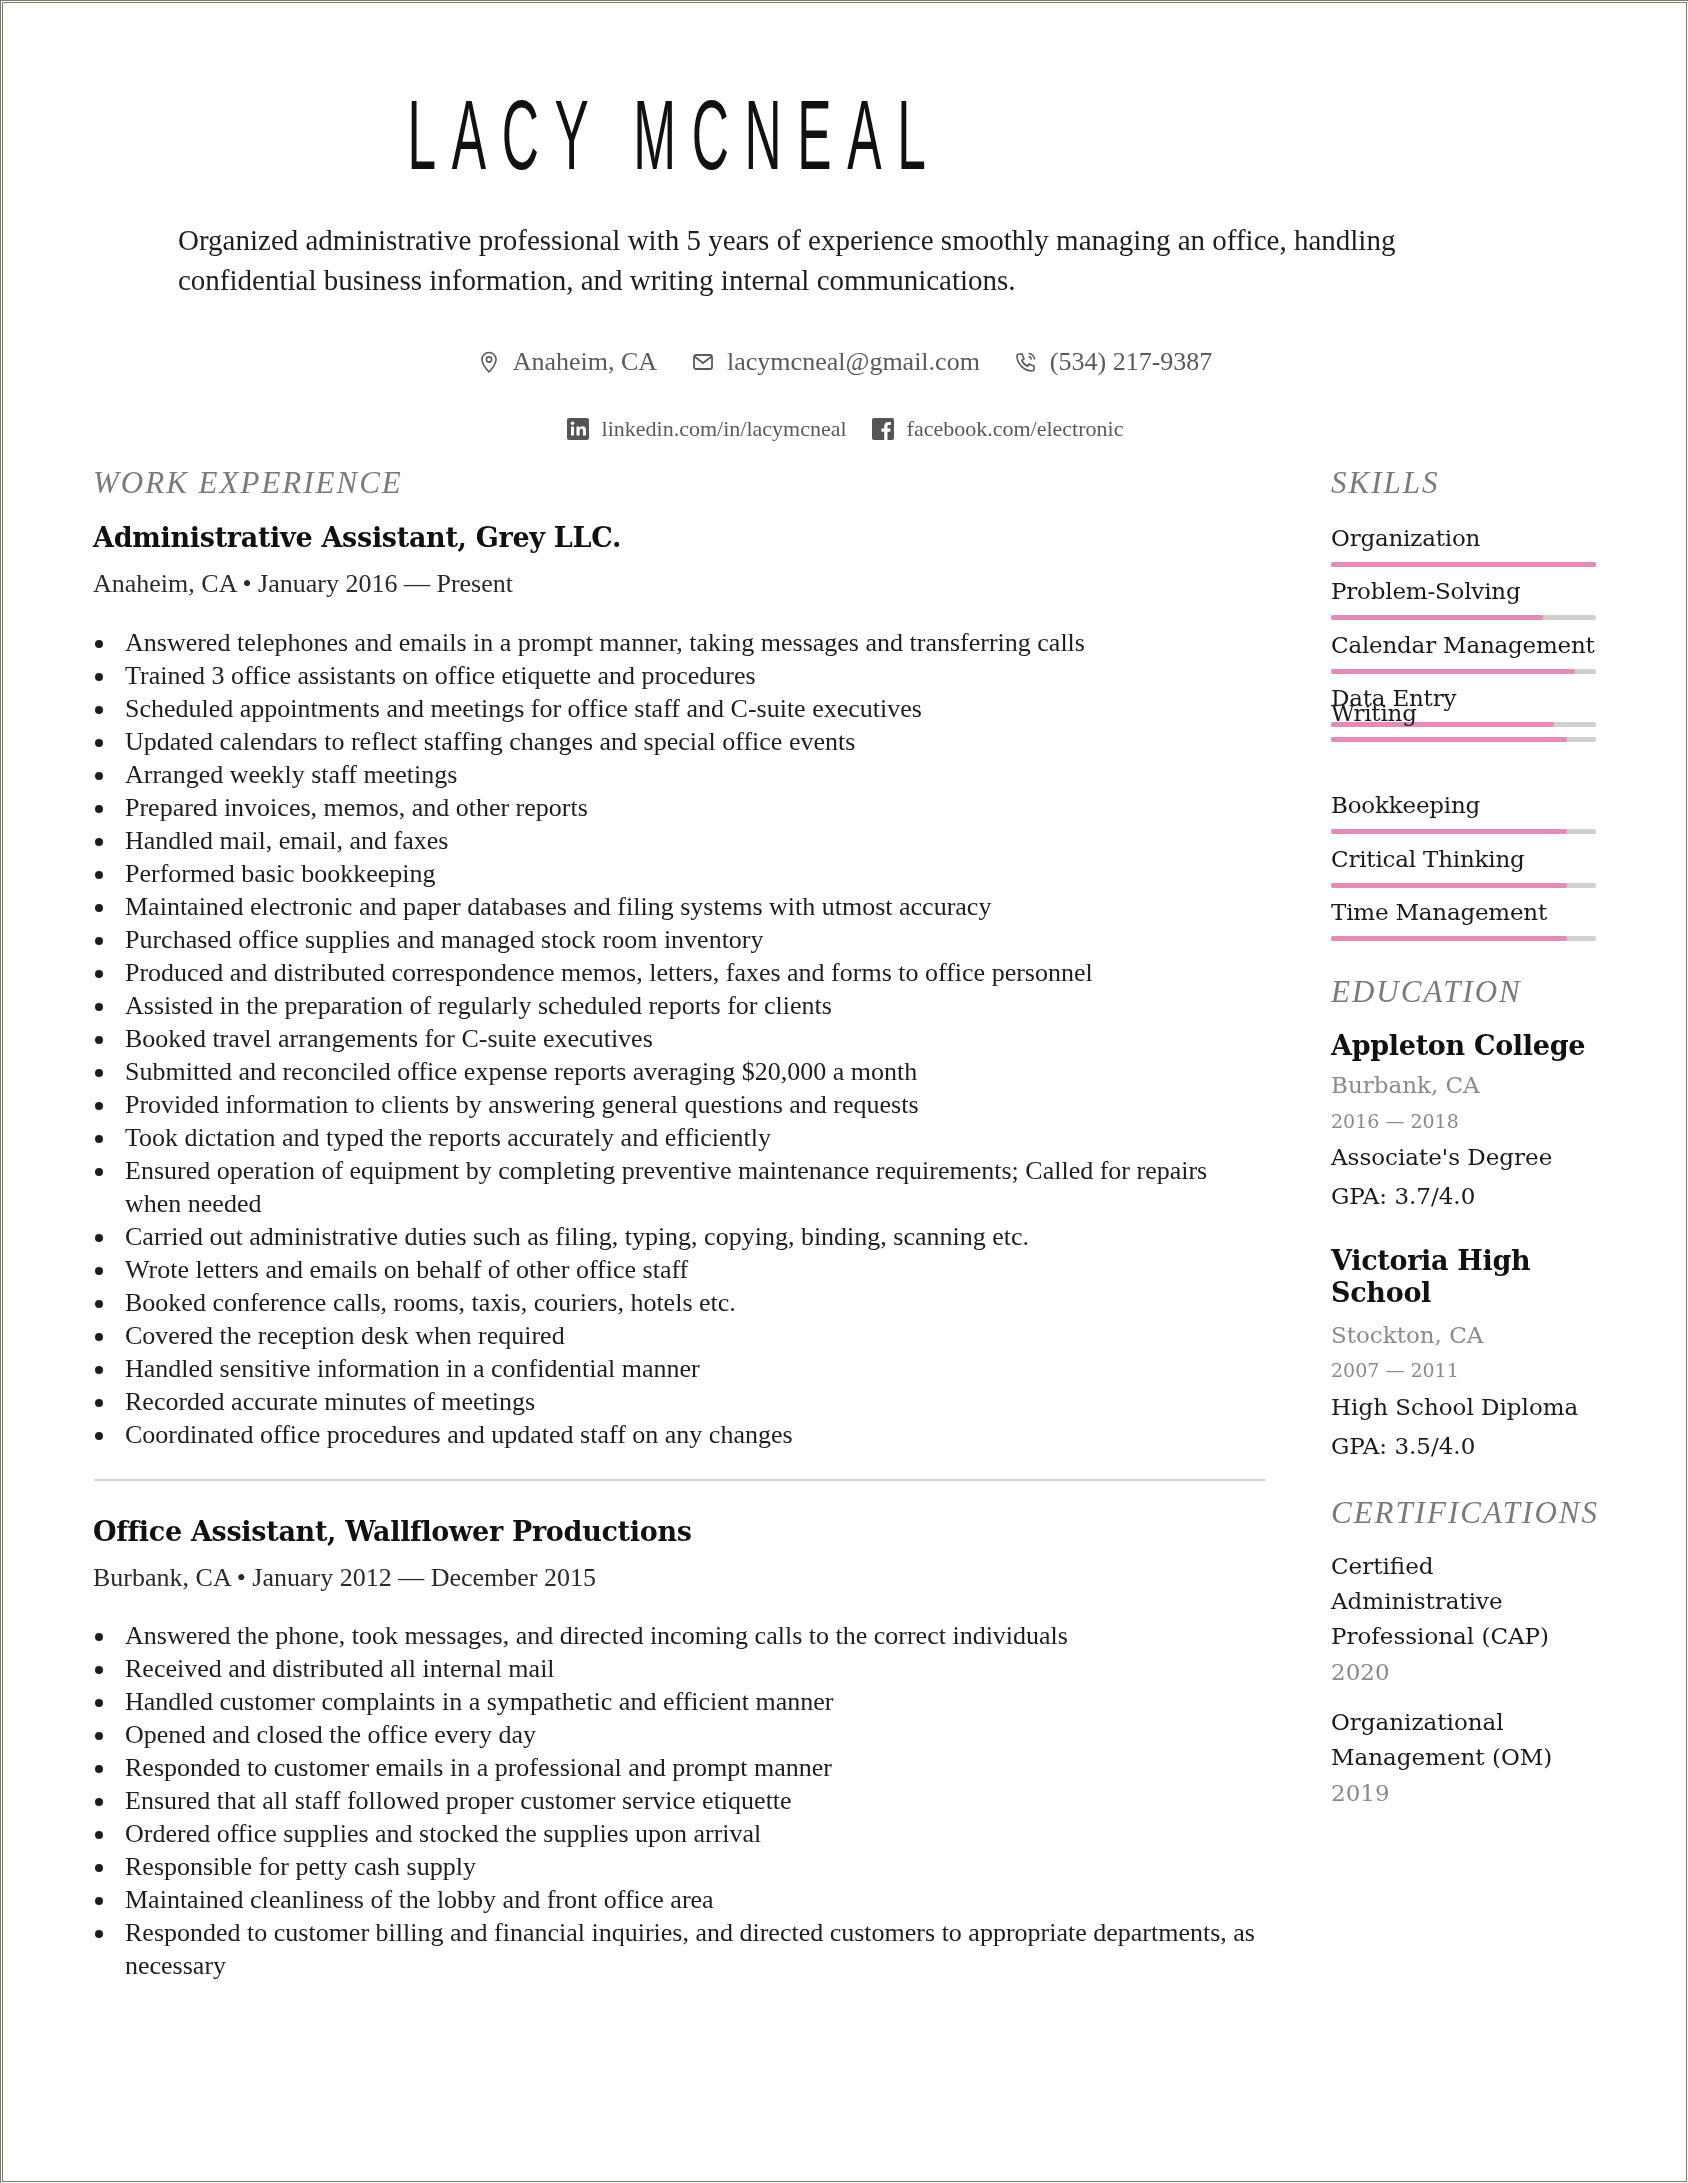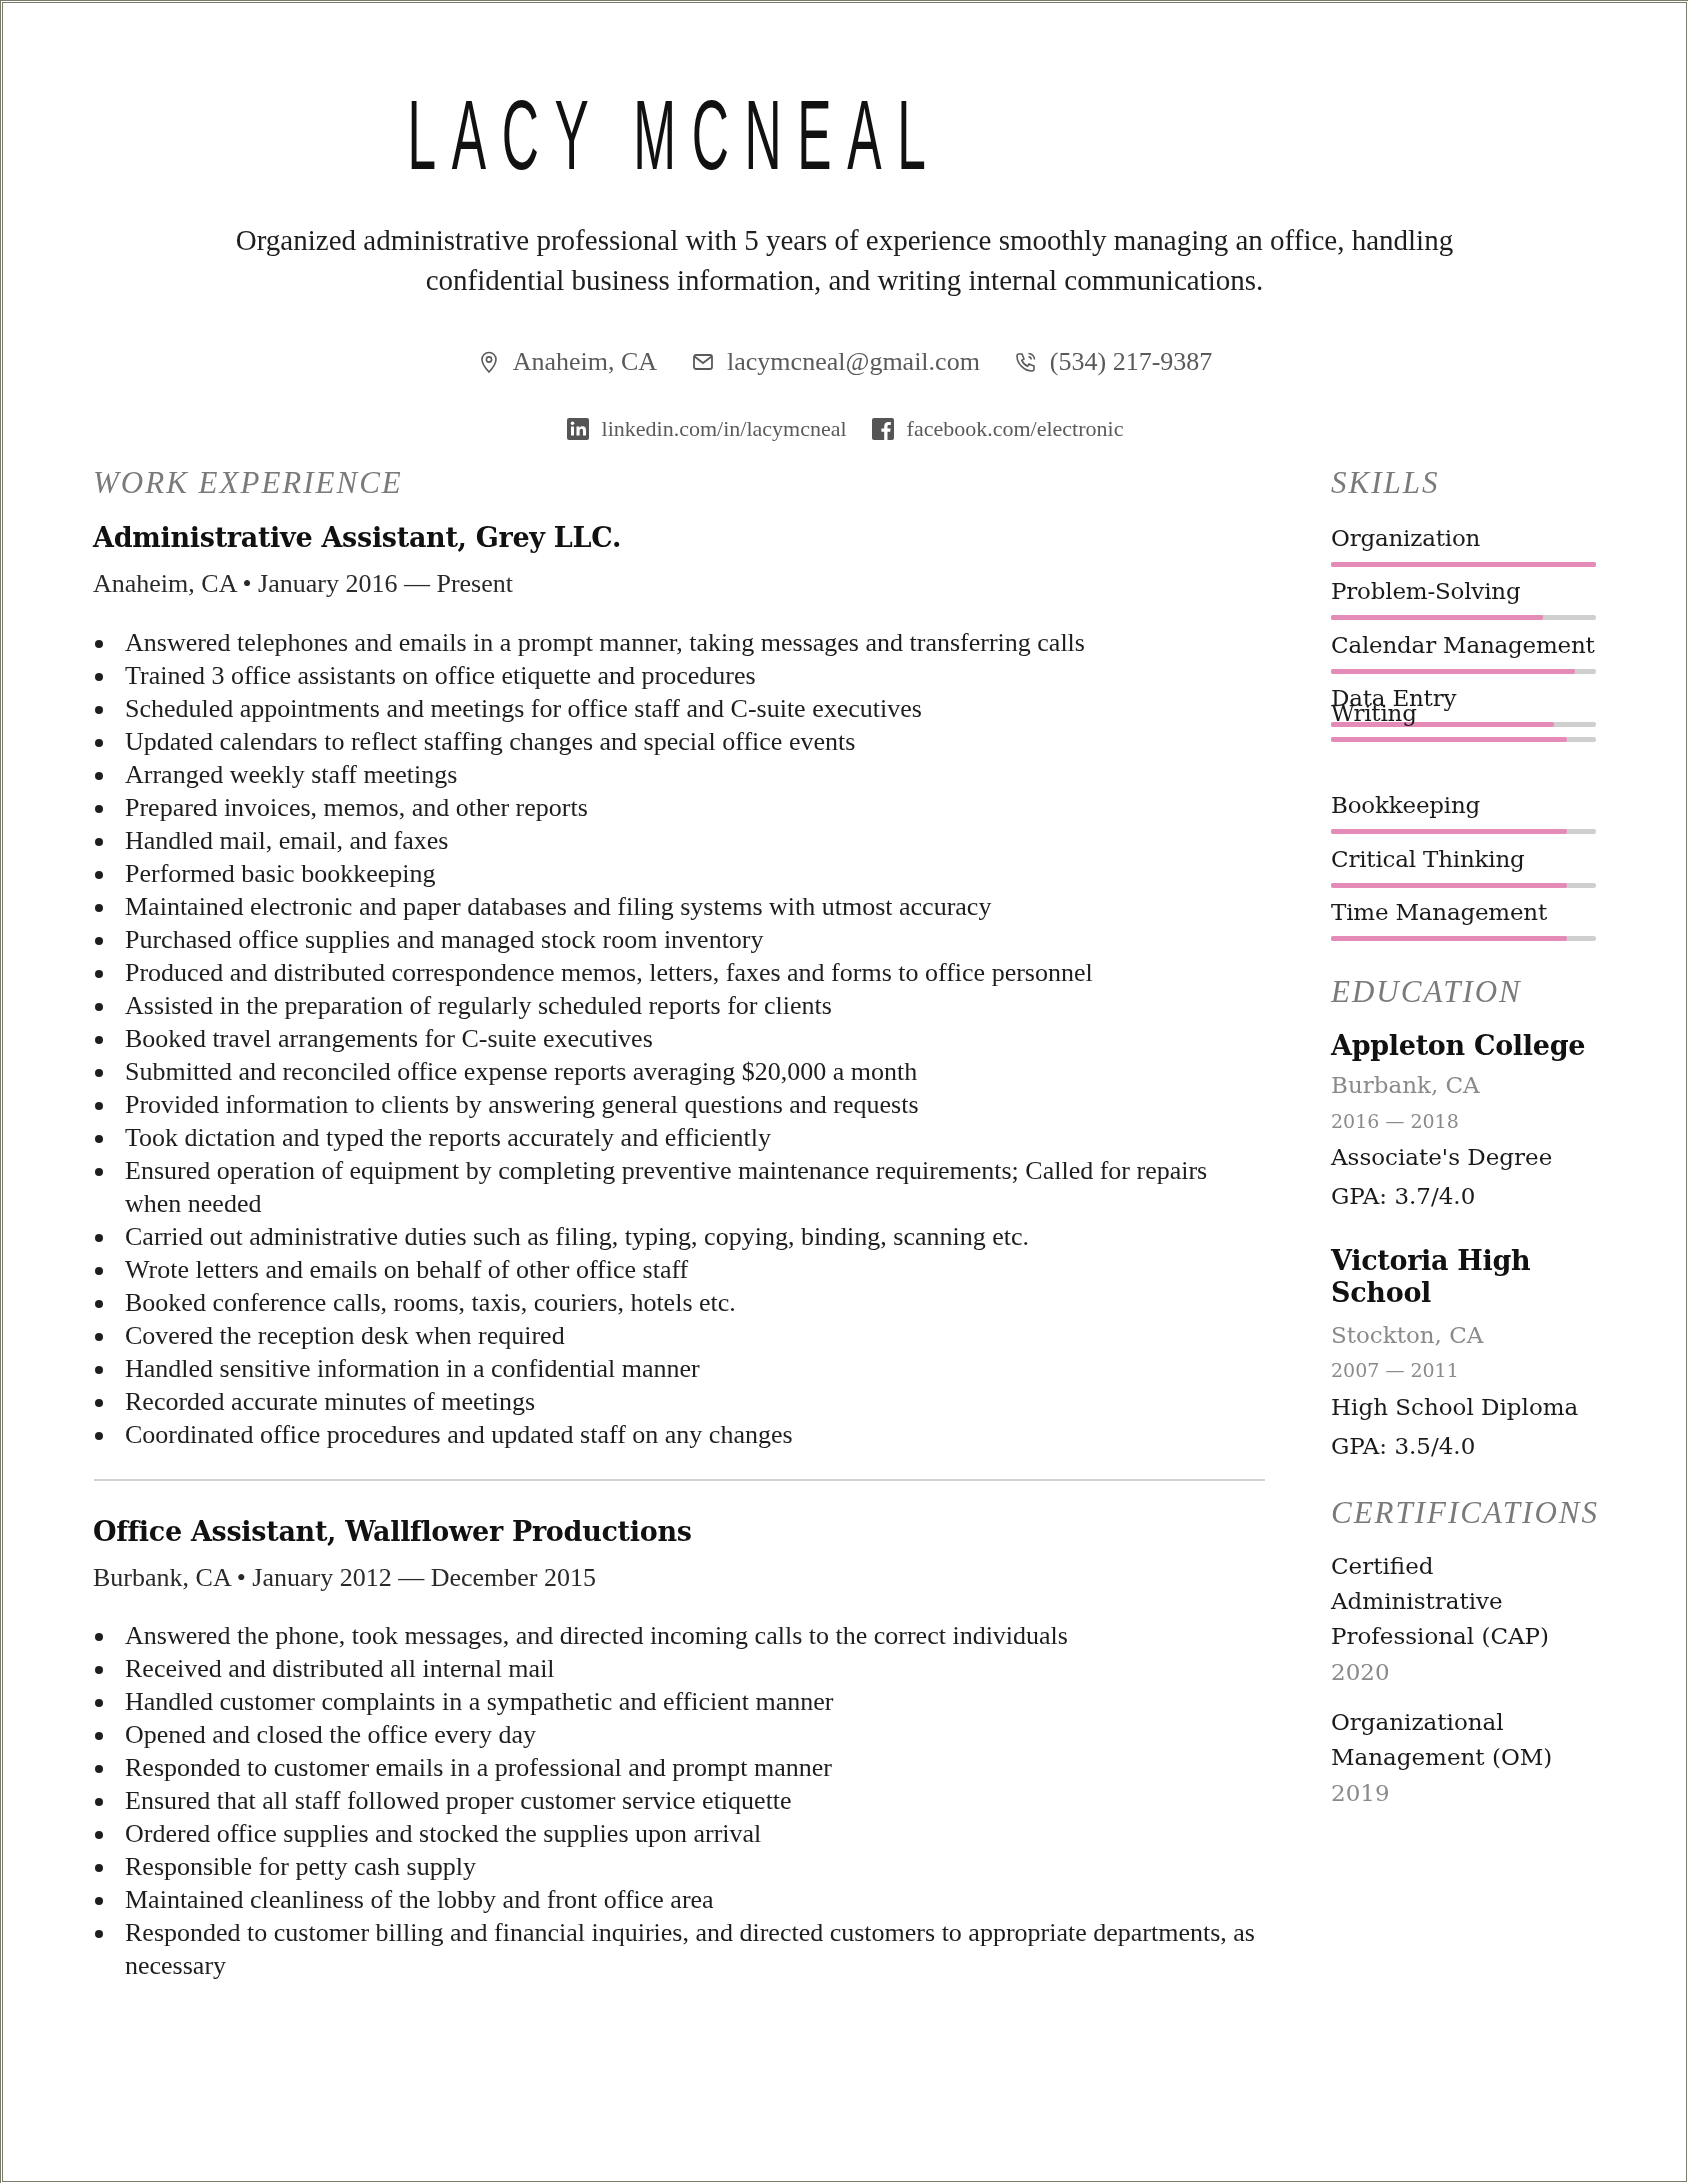--- a/index.html
+++ b/index.html
@@ -16,21 +16,21 @@
   .page { position: absolute; left: 0; top: 0; width: 1689px; height: 2184px; }
 
   
   .name {
     position: absolute; top: 85px; left: 0; width: 1348px; text-align: center;
     font-family: "Liberation Sans", sans-serif; font-weight: 400;
     font-size: 99px; line-height: 99px; letter-spacing: 30px; color: #111;
   }
   .name span { display: inline-block; transform: scaleX(0.52); transform-origin: center; white-space: nowrap; }
   .summary {
-    position: absolute; top: 220px; left: 178px; width: 1333px; text-align: center;
+    position: absolute; top: 220px; left: 178px; width: 1333px; 
     font-family: "Liberation Serif", serif; font-size: 29px; line-height: 40px; color: #1e1e1e;
   }
   .contact-row {
     position: absolute; left: 0; width: 1689px; display: flex; justify-content: center;
     align-items: center; gap: 34px;
     font-family: "Liberation Serif", serif; color: #5a5a5a;
   }
   .contact-row.r1 { top: 347px; font-size: 26px; }
   .contact-row.r2 { top: 416px; font-size: 22px; gap: 24px; }
   .contact-item { display: flex; align-items: center; gap: 12px; }

